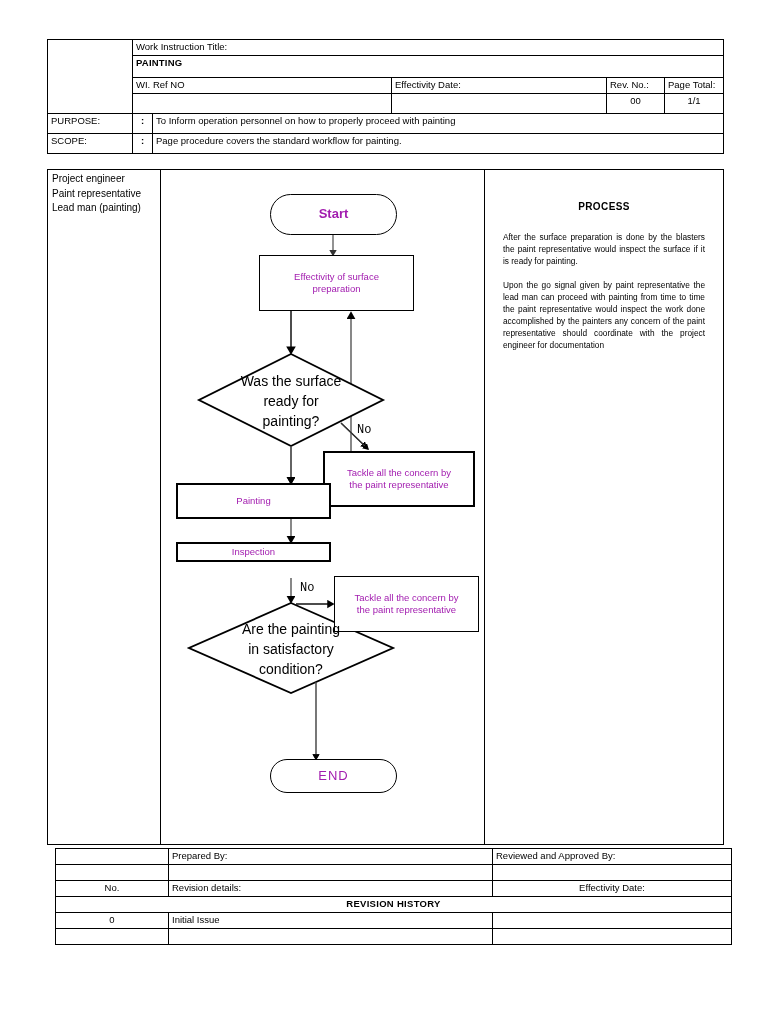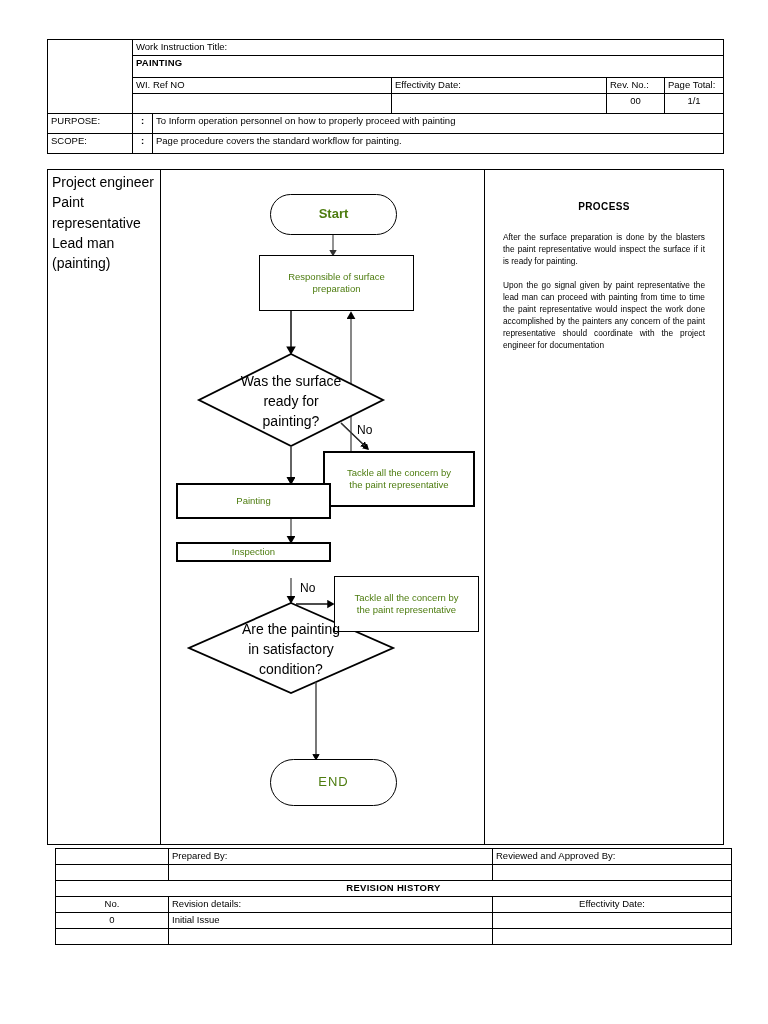--- a/index.html
+++ b/index.html
@@ -67,21 +67,21 @@
   .colhead {
     text-align: center;
     font-weight: bold;
     font-size: 10.5px;
     vertical-align: middle;
     height: 14px;
   }
   .colhead.left { text-align: left; padding-left: 5px; }
   #responsible-cell {
     height: 670px;
-    font-size: 14px;
+    font-size: 10px;
     line-height: 1.45;
     padding-top: 3px;
     margin-top: 39px;
   }
   #flow-cell { position: relative; padding: 0; }
   #details-cell { padding: 0; position: relative; }
 
   
   .details-inner {
     padding: 20px 14px 0 14px;
@@ -110,21 +110,21 @@
   .node {
     position: absolute;
     box-sizing: border-box;
     display: flex;
     align-items: center;
     justify-content: center;
     text-align: center;
     font-size: 9.5px;
     line-height: 1.3;
     background: #fff;
-    color: #4d7c0f;
+    color: #a21caf;
   }
   .node.rect {
     border: 1.6px solid #000;
   }
   .node.rect-thick {
     border: 2px solid #000;
   }
   .node.oval {
     border: 1.8px solid #000;
     border-radius: 999px;
@@ -138,21 +138,21 @@
     align-items: center;
     justify-content: center;
     text-align: center;
     font-size: 14px;
     line-height: 1.45;
     pointer-events: none;
   }
   .edge-label {
     position: absolute;
     font-size: 12px;
-    font-family: Liberation Sans, sans-serif;
+    font-family: Liberation Mono, monospace;
   }
 
   
   #footer-table {
     position: absolute;
     left: 55px;
     top: 848px;
     width: 676px;
   }
   #footer-table td { height: 13px; }
@@ -267,21 +267,21 @@
               <line x1="130" y1="276" x2="130" y2="313" stroke="#555" stroke-width="1.4" marker-end="url(#ah)"></line>
               <line x1="155" y1="512" x2="155" y2="589" stroke="#555" stroke-width="1.1" marker-end="url(#ah)"></line>
               <line x1="180" y1="253" x2="207" y2="279" stroke="#333" stroke-width="1.1" marker-end="url(#ah)"></line>
             </svg>
 
             <div class="node oval" style="left:109px; top:24px; width:127px; height:41px;">
               <span>Start</span>
             </div>
 
             <div class="node rect" style="left:98px; top:85px; width:155px; height:56px; flex-direction:column;">
-              <span>Responsible of surface</span>
+              <span>Effectivity of surface</span>
               <span>preparation</span>
             </div>
 
             <div class="diamond-label" style="left:70px; top:203px; width:120px; height:56px; flex-direction:column;">
               <span>Was the surface</span>
               <span>ready for</span>
               <span>painting?</span>
             </div>
 
             <div class="edge-label" style="left:196px; top:253px;">
@@ -309,21 +309,21 @@
               <span>Tackle all the concern by</span>
               <span>the paint representative</span>
             </div>
 
             <div class="diamond-label" style="left:70px; top:451px; width:120px; height:56px; flex-direction:column;">
               <span>Are the painting</span>
               <span>in satisfactory</span>
               <span>condition?</span>
             </div>
 
-            <div class="node oval end-oval" style="left:109px; top:589px; width:127px; height:47px;">
+            <div class="node oval end-oval" style="left:109px; top:589px; width:127px; height:34px;">
               <span>END</span>
             </div>
 
           </div>
         </td>
 
         <td id="details-cell">
           <div class="details-inner">
             <div class="details-head">PROCESS</div>
             <p class="details-p"> After the surface preparation is done by the blasters the paint representative would inspect the surface if it is ready for painting.</p>
@@ -345,28 +345,28 @@
         <td></td>
         <td>Prepared By:</td>
         <td>Reviewed and Approved By:</td>
       </tr>
       <tr>
         <td class="tall"></td>
         <td class="tall"></td>
         <td class="tall"></td>
       </tr>
       <tr>
-        <td colspan="3" class="revhead">REVISION HISTORY</td>
-      </tr>
-      <tr>
         <td class="c">No.</td>
         <td>Revision details:</td>
         <td class="c">Effectivity Date:</td>
       </tr>
       <tr>
+        <td colspan="3" class="revhead">REVISION HISTORY</td>
+      </tr>
+      <tr>
         <td class="c">0</td>
         <td>Initial Issue</td>
         <td class="c"></td>
       </tr>
       <tr>
         <td class="c"></td>
         <td></td>
         <td class="c"></td>
       </tr>
     </tbody>

